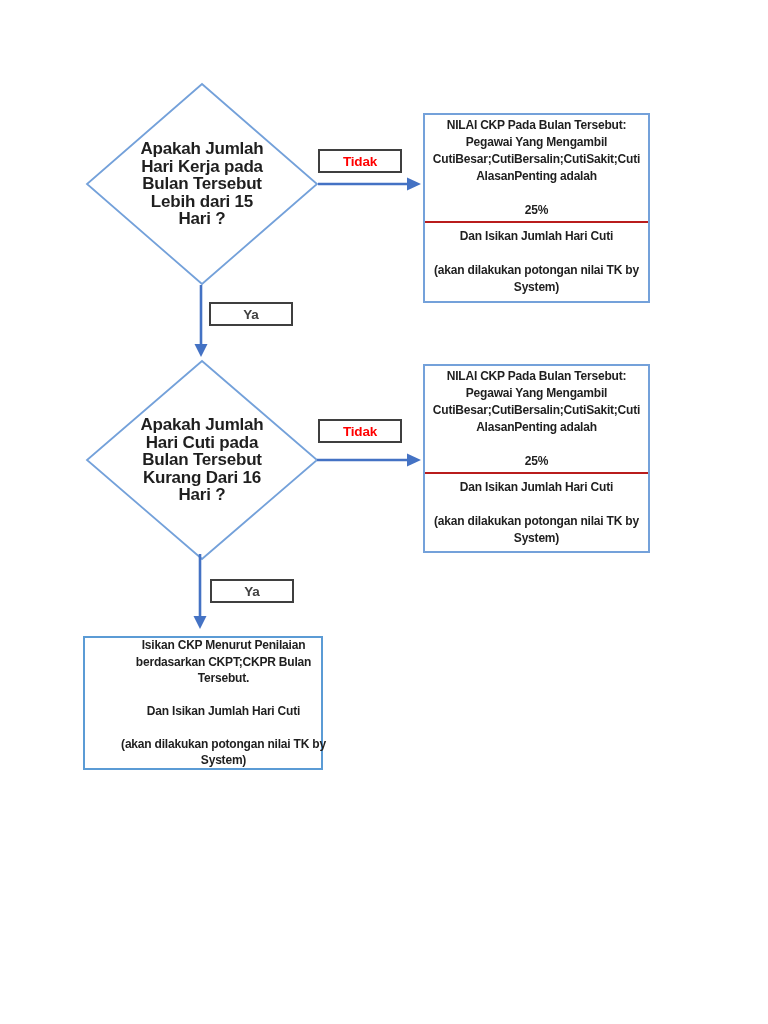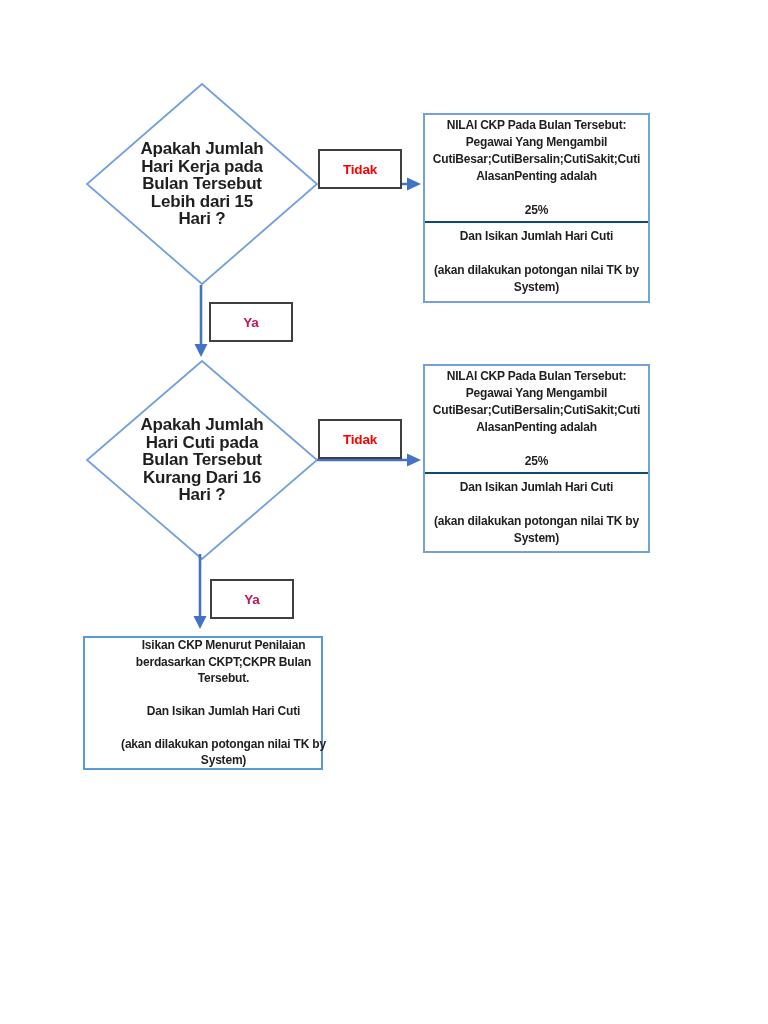--- a/index.html
+++ b/index.html
@@ -28,43 +28,43 @@
     justify-content: center;
     text-align: center;
     white-space: pre;
     font-size: 17px;
     line-height: 17.5px;
     letter-spacing: -0.2px;
   }
   .label-box {
     position: absolute;
     width: 84px;
-    height: 40px;
+    height: 24px;
     background: #ffffff;
     border: 2px solid #3f3f3f;
     display: flex;
     align-items: center;
     justify-content: center;
     font-size: 13.5px;
     letter-spacing: -0.2px;
   }
   .label-no  { color: #ff0000; }
-  .label-yes { color: #be185d; }
+  .label-yes { color: #404040; }
   .result-box {
     position: absolute;
     left: 423px;
     width: 227px;
     background: #ffffff;
     border: 2px solid #74a1da;
     display: flex;
     flex-direction: column;
   }
   .result-top {
     height: 108px;
-    border-bottom: 2px solid #0c4a6e;
+    border-bottom: 2px solid #b91c1c;
     display: flex;
     align-items: center;
     justify-content: center;
     text-align: center;
     white-space: pre;
     font-size: 12px;
     line-height: 17px;
     letter-spacing: -0.2px;
   }
   .result-bottom {

